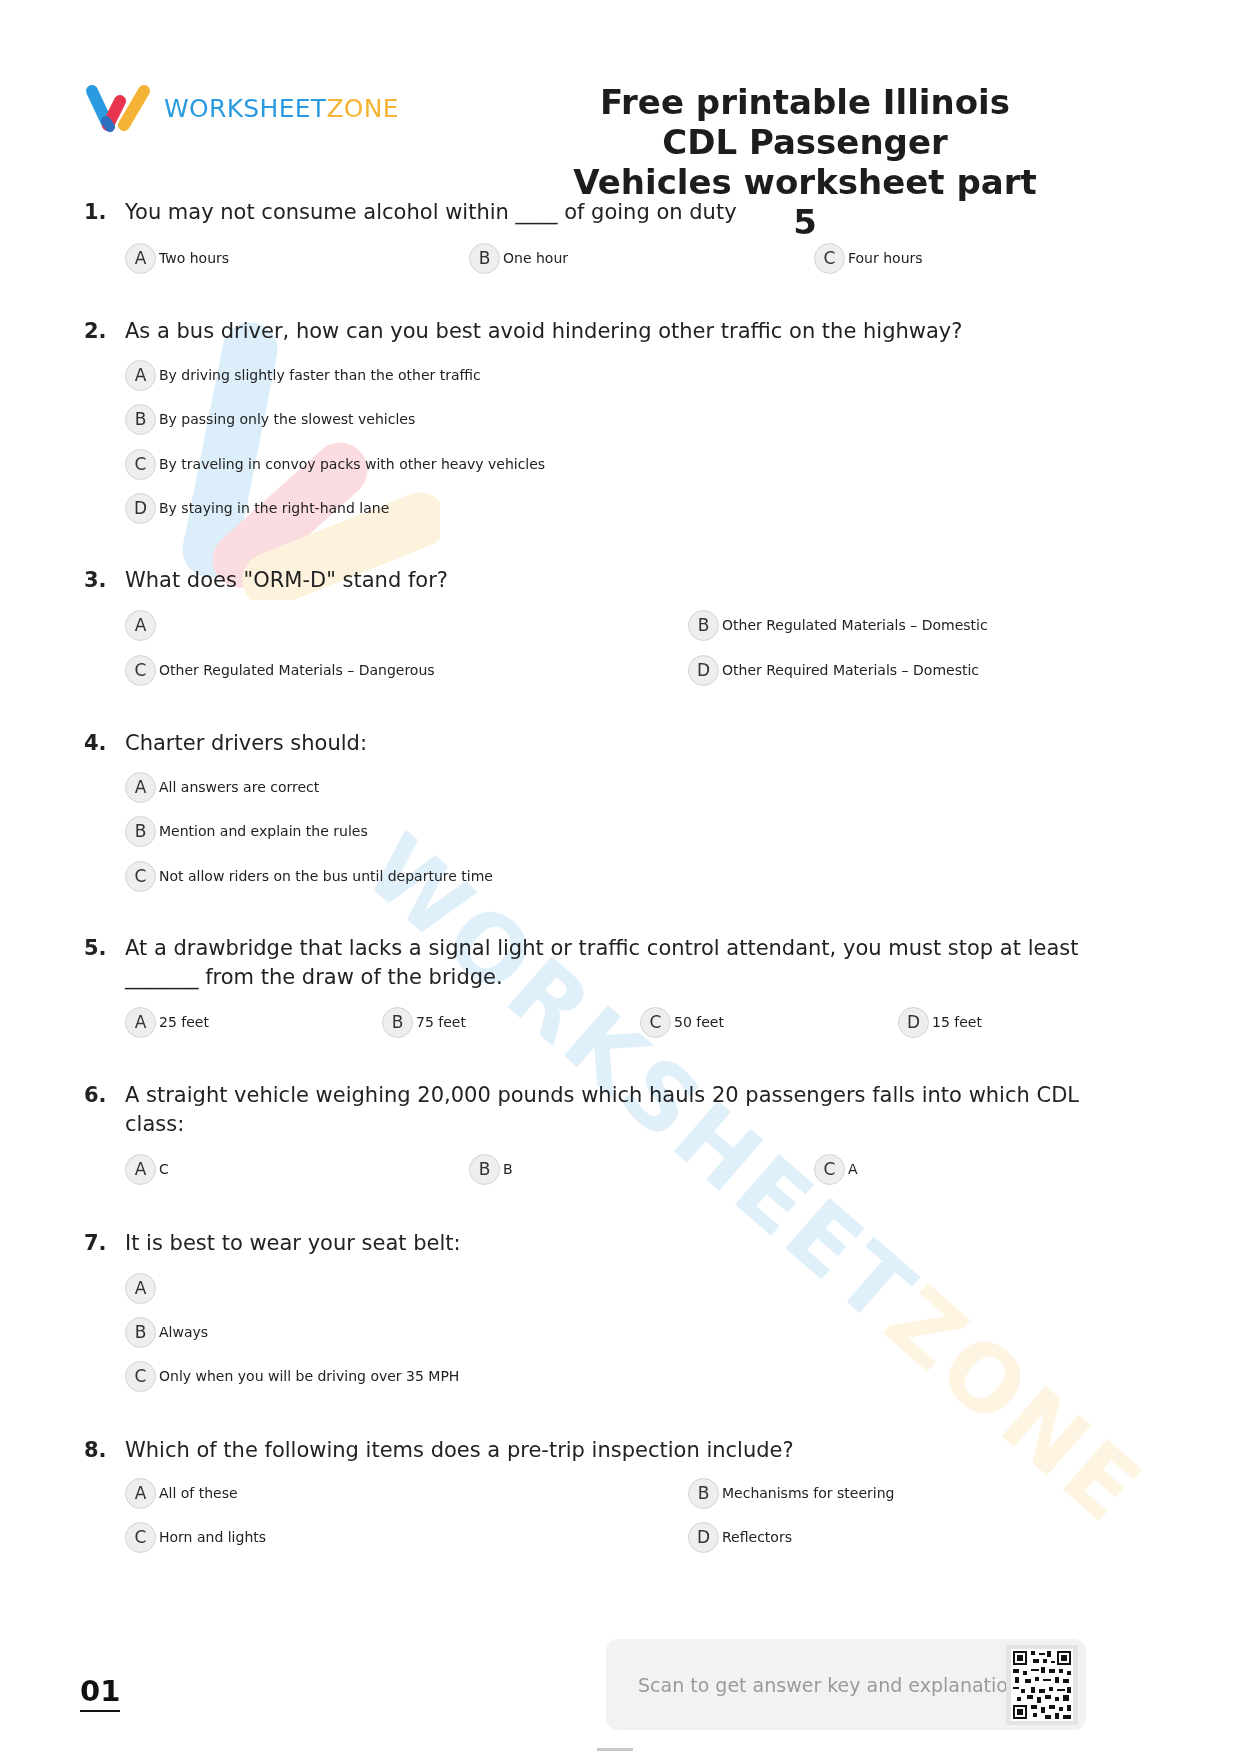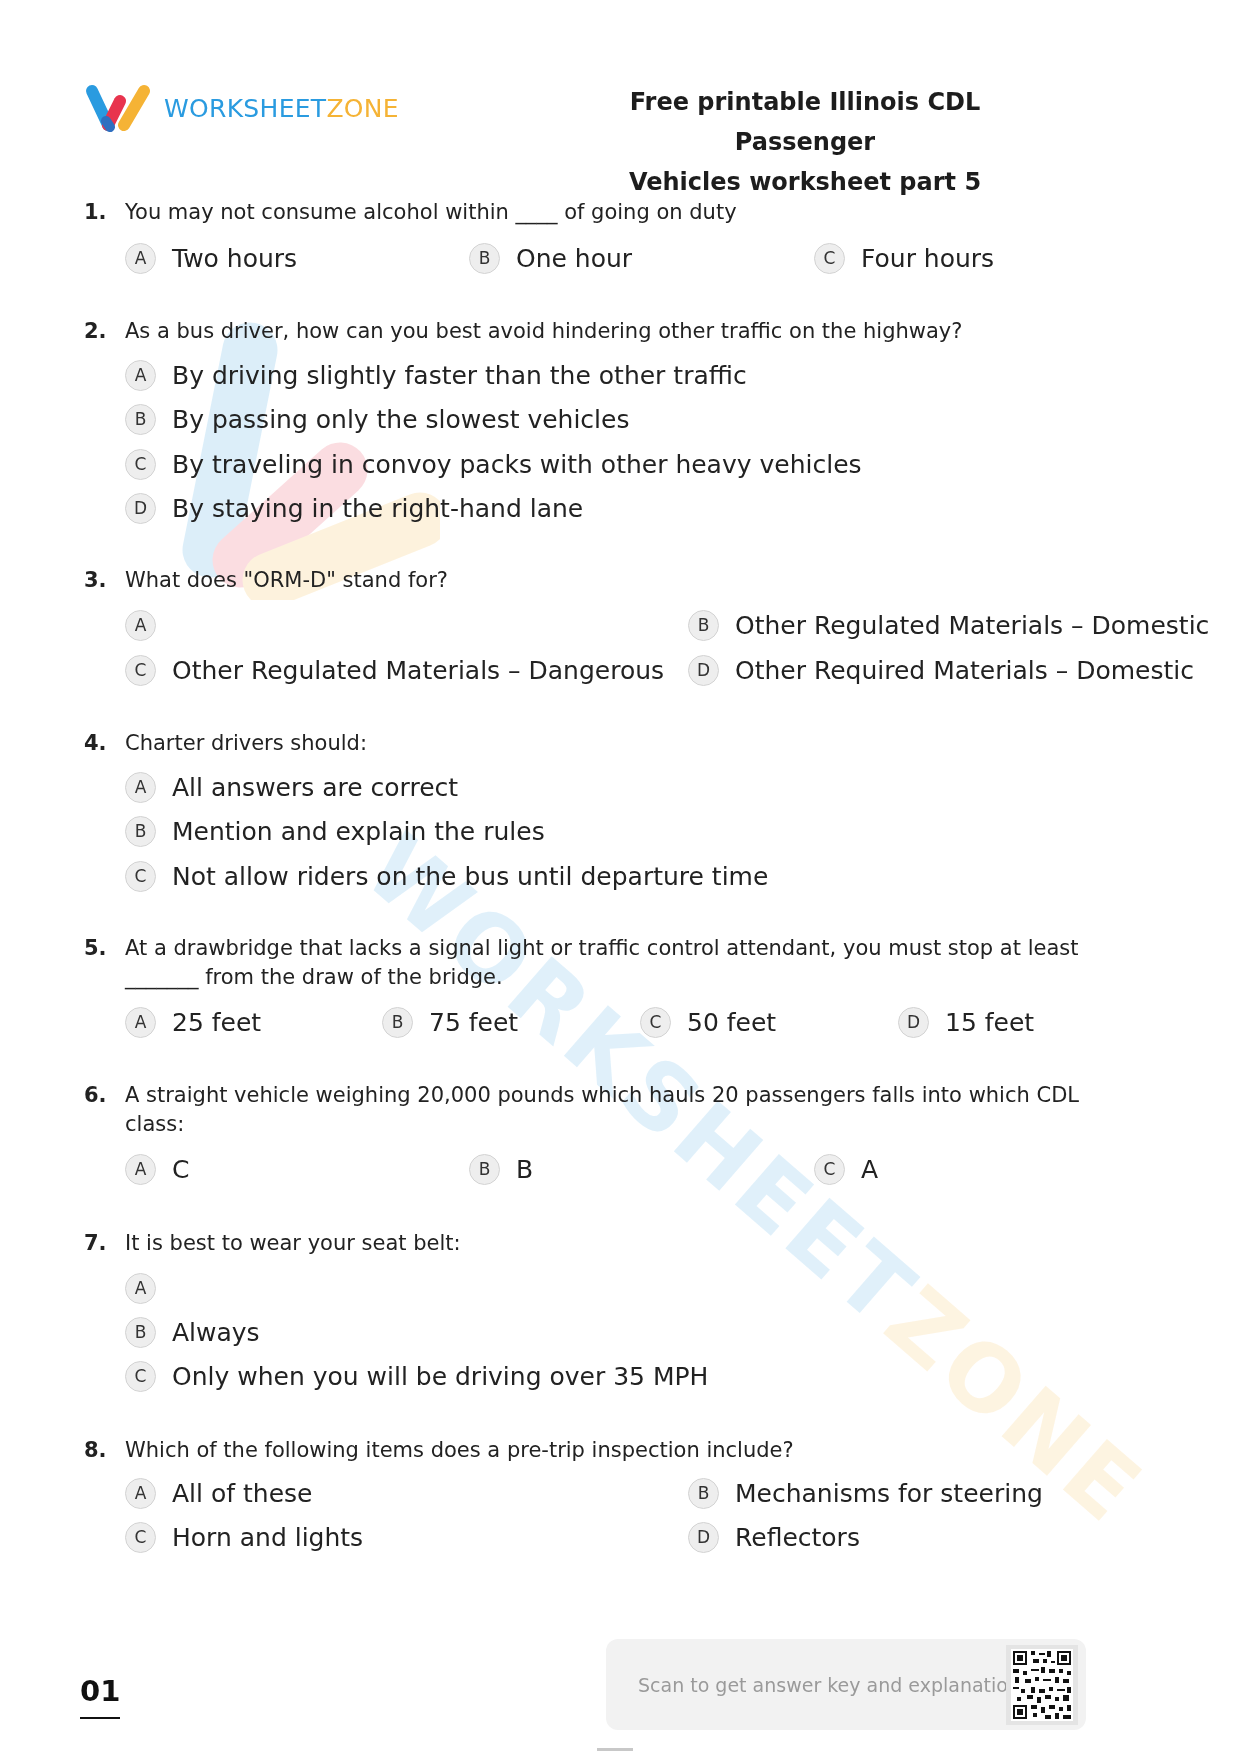--- a/index.html
+++ b/index.html
@@ -7,42 +7,42 @@
          font-family:"DejaVu Sans", "Liberation Sans", sans-serif; color:#222222; }
   .abs { position:absolute; }
 
   
   .logo { left:84px; top:82px; height:52px; display:flex; align-items:center; }
   .logo svg { display:block; }
   .logo-text { margin-left:12px; font-size:25px; font-weight:500; letter-spacing:0.3px; line-height:1; }
   .logo-blue { color:#2a9be0; }
   .logo-orange { color:#f5b335; }
   .title { left:560px; top:82px; width:490px; text-align:center; font-weight:bold;
-           font-size:24px; line-height:40px; color:#1d1d1d; }
+           font-size:34px; line-height:40px; color:#1d1d1d; }
 
   
   .wm-text { left:410px; top:820px; font-size:92px; font-weight:bold; letter-spacing:4px;
              transform-origin:0 0; transform:rotate(41deg); white-space:nowrap; opacity:0.14; line-height:1; }
   .wm-blue { color:#2a9be0; }
   .wm-orange { color:#f5b335; }
   .wm-logo { left:180px; top:320px; opacity:0.16; }
 
   
   .q { position:absolute; left:0; width:1239px; }
   .q-num { position:absolute; left:84px; font-weight:bold; font-size:21px; line-height:30px; color:#222; }
   .q-text { position:absolute; left:125px; width:1000px; font-size:21px; line-height:30px; color:#222; }
   .opt { position:absolute; display:flex; align-items:center; height:34px; }
   .badge { width:31px; height:31px; border-radius:50%; background:#eeeeee; border:1px solid #d3d3d3;
            box-sizing:border-box; display:flex; align-items:center; justify-content:center;
            font-size:17px; color:#333; flex:0 0 auto; }
-  .opt-text { margin-left:16px; font-size:25px; color:#222; white-space:nowrap; }
+  .opt-text { margin-left:3px; font-size:14px; color:#222; white-space:nowrap; }
 
   
   .page-num { left:80px; top:1676px; font-size:29px; font-weight:bold; color:#111;
-              border-bottom:2px solid #111; line-height:30px; padding-bottom:11px; }
+              border-bottom:2px solid #111; line-height:30px; padding-bottom:4px; }
   .scan-box { left:606px; top:1639px; width:480px; height:91px; background:#f2f2f2; border-radius:12px; }
   .scan-text { position:absolute; left:32px; top:0; height:91px; display:flex; align-items:center;
                font-size:19px; color:#9a9a9a; }
   .qr { position:absolute; right:8px; top:6px; width:72px; height:80px; background:#e4e4e4;
         display:flex; align-items:center; justify-content:center; }
   .bottom-bar { left:597px; top:1748px; width:36px; height:3px; background:#c8c8c8; }
 </style>
 </head>
 <body>
 

